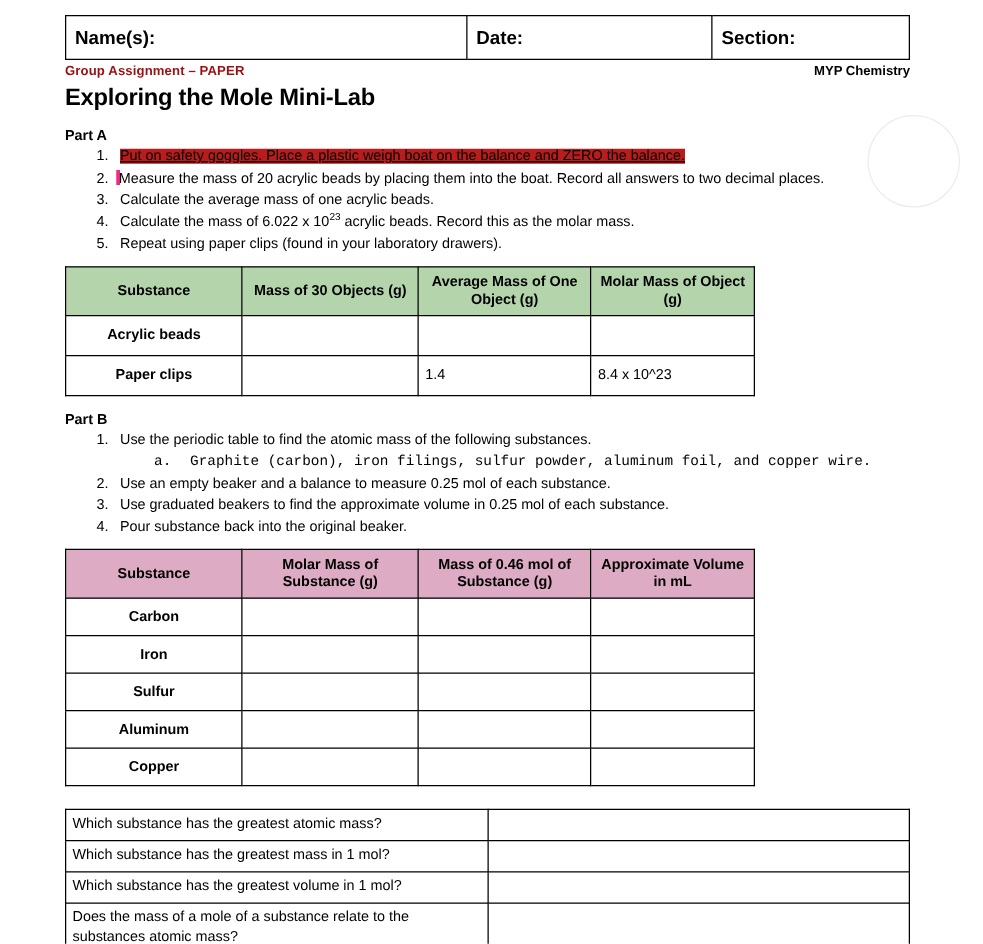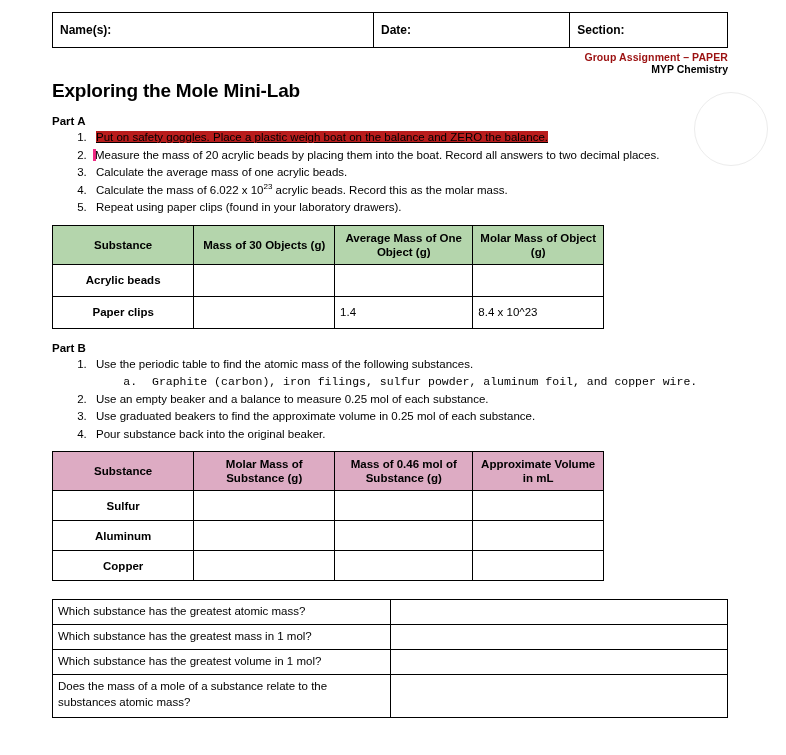--- a/index.html
+++ b/index.html
@@ -27,36 +27,35 @@
   table.idtable {
     border-collapse: collapse;
     width: 676px;
     margin-top: 12px;
     table-layout: fixed;
   }
   table.idtable td {
     border: 1.5px solid #000;
     height: 30px;
     padding: 2px 7px;
-    font-size: 12px;
+    font-size: 15px;
     font-weight: bold;
     vertical-align: middle;
   }
   .col-name  { width: 48.5%; }
   .col-date  { width: 28.8%; }
   .col-sect  { width: 22.7%; }
 
   
   .subline {
     display: flex;
     justify-content: space-between;
-    align-items: flex-end;
+    align-items: center;
     margin-top: 3px;
     width: 676px;
-    flex-direction: column;
   }
   .group-tag {
     color: #9b1010;
     font-size: 10.5px;
     font-weight: bold;
     letter-spacing: 0.1px;
   }
   .course-tag {
     font-size: 10.5px;
     font-weight: bold;
@@ -248,20 +247,32 @@
 
   <table class="datatable pink">
     <tbody>
         <tr>
       <th class="c1">Substance</th>
       <th class="c2">Molar Mass of Substance (g)</th>
       <th class="c3">Mass of 0.46 mol of Substance (g)</th>
       <th class="c4">Approximate Volume in mL</th>
     </tr>
     <tr>
+      <td class="rowlabel">Carbon</td>
+      <td class="fill"></td>
+      <td class="fill"></td>
+      <td class="fill"></td>
+    </tr>
+    <tr>
+      <td class="rowlabel">Iron</td>
+      <td class="fill"></td>
+      <td class="fill"></td>
+      <td class="fill"></td>
+    </tr>
+    <tr>
       <td class="rowlabel">Sulfur</td>
       <td class="fill"></td>
       <td class="fill"></td>
       <td class="fill"></td>
     </tr>
     <tr>
       <td class="rowlabel">Aluminum</td>
       <td class="fill"></td>
       <td class="fill"></td>
       <td class="fill"></td>

